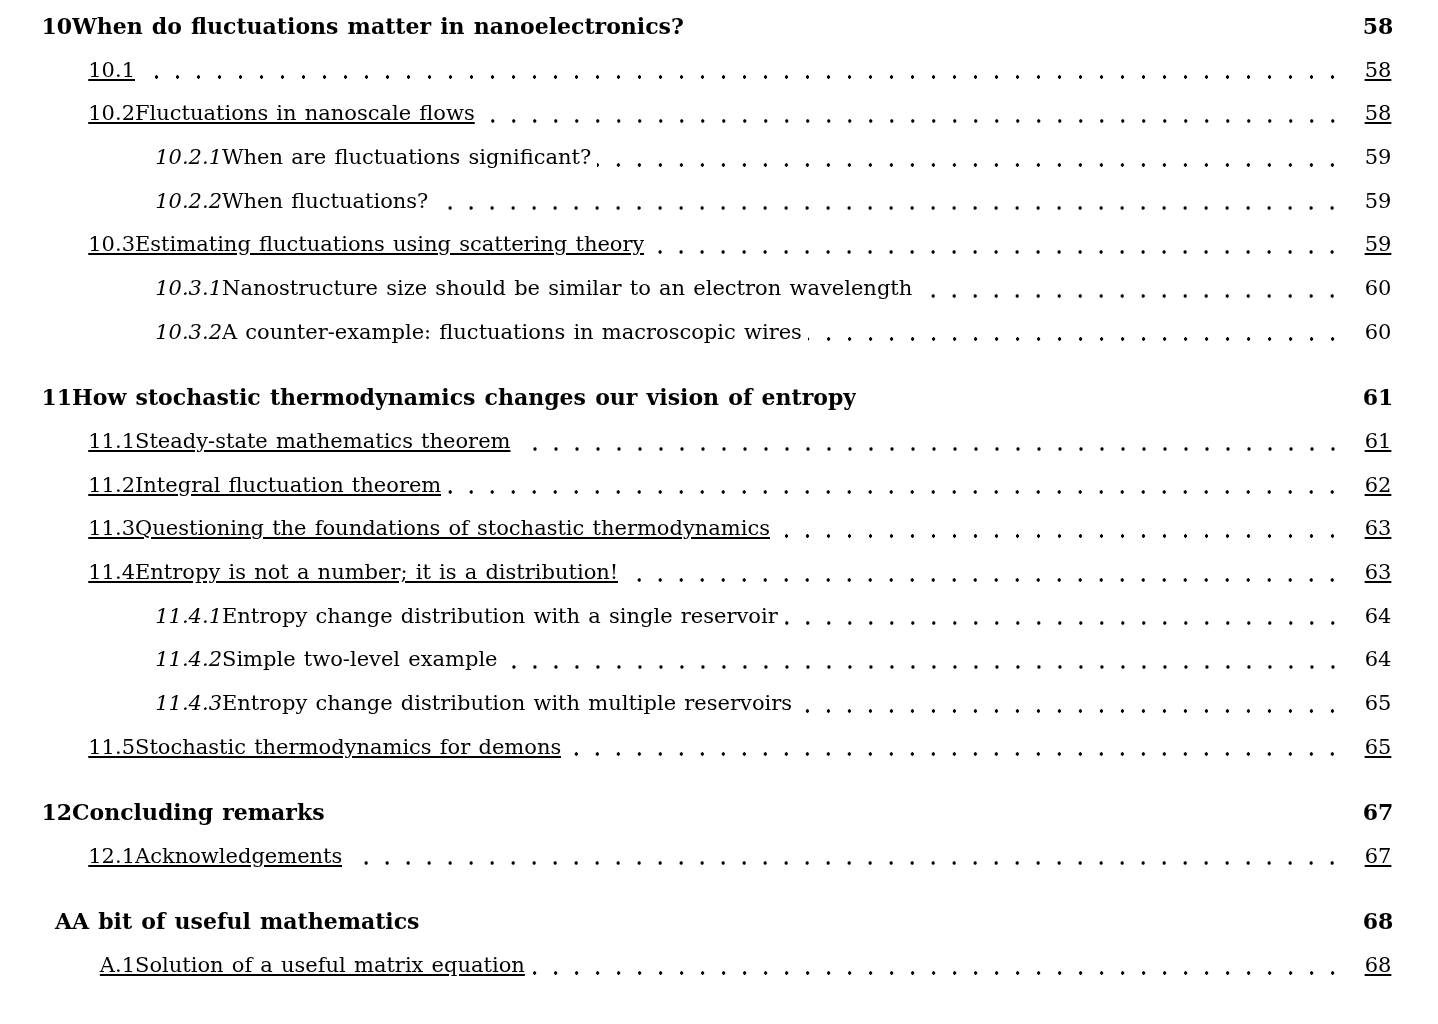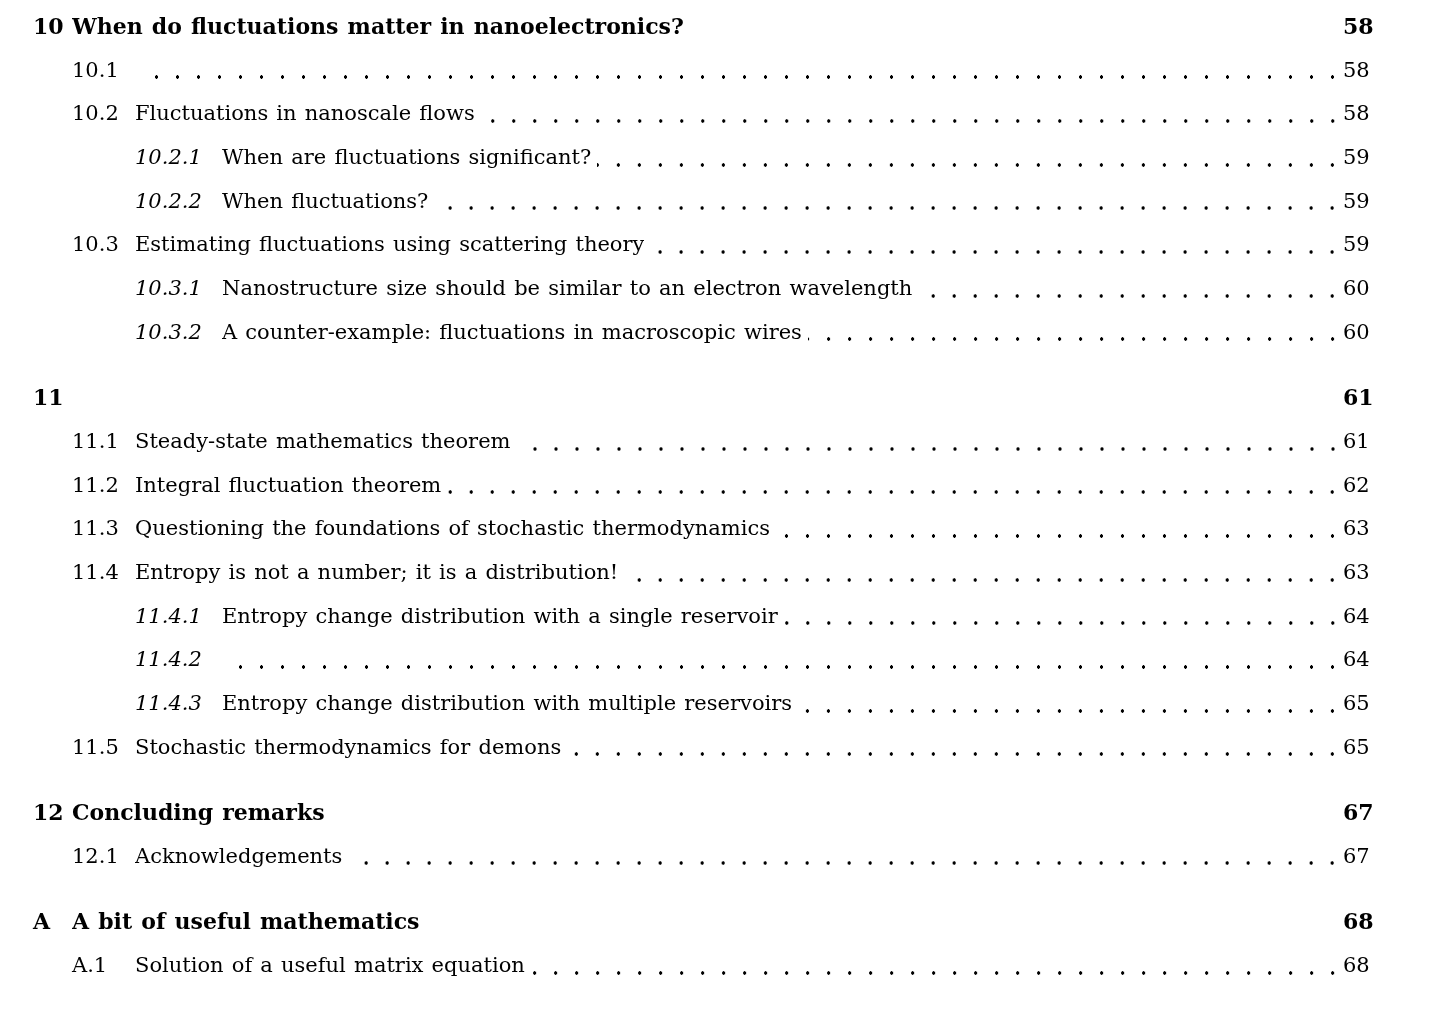--- a/index.html
+++ b/index.html
@@ -22,47 +22,48 @@
   .toc-row {
     display: flex;
     height: 43.67px;
     line-height: 43.67px;
     white-space: nowrap;
     font-size: 21px;
     word-spacing: 1.5px;
   }
   .toc-row .num {
     flex: 0 0 auto;
+    text-align: right;
   }
   .toc-row .title {
     flex: 0 1 auto;
     overflow: hidden;
   }
   .toc-row .leader {
     flex: 1 1 auto;
     margin-left: 6px;
     background-image: radial-gradient(circle, #000000 1.5px, rgba(0,0,0,0) 1.9px);
     background-size: 21px 4px;
     background-repeat: repeat-x;
     background-position: right 0px bottom 13px;
   }
   .toc-row .page {
     flex: 0 0 70px;
-    text-align: left;
+    text-align: center;
   }
   
   .level-section {
     font-weight: bold;
     font-size: 22px;
   }
   .level-section .num { width: 39px; }
   .level-section .leader { background-image: none; }
   .toc-row.level-section:not(:first-child) { margin-top: 22px; }
   
-  .level-subsection { padding-left: 39px; }
+  .level-subsection { padding-left: 39px; text-decoration: underline; }
   .level-subsection .num { width: 63px; }
   
   .level-subsubsection { padding-left: 102px; }
   .level-subsubsection .num { width: 87px; font-style: italic; }
 </style>
 </head>
 <body style="background: rgb(255, 255, 255); color: rgb(0, 0, 0);">
 
 <div class="toc" id="toc-container">
   <div class="toc-row level-section">
@@ -115,20 +116,21 @@
 
   <div class="toc-row level-subsubsection">
     <span class="num">10.3.2</span>
     <span class="title">A counter-example: fluctuations in macroscopic wires</span>
     <span class="leader"></span>
     <span class="page">60</span>
   </div>
 
   <div class="toc-row level-section">
     <span class="num">11</span>
+    <span class="title">How stochastic thermodynamics changes our vision of entropy</span>
     <span class="leader"></span>
     <span class="page">61</span>
   </div>
 
   <div class="toc-row level-subsection">
     <span class="num">11.1</span>
     <span class="title">Steady-state mathematics theorem</span>
     <span class="leader"></span>
     <span class="page">61</span>
   </div>
@@ -156,20 +158,21 @@
 
   <div class="toc-row level-subsubsection">
     <span class="num">11.4.1</span>
     <span class="title">Entropy change distribution with a single reservoir</span>
     <span class="leader"></span>
     <span class="page">64</span>
   </div>
 
   <div class="toc-row level-subsubsection">
     <span class="num">11.4.2</span>
+    <span class="title">Simple two-level example</span>
     <span class="leader"></span>
     <span class="page">64</span>
   </div>
 
   <div class="toc-row level-subsubsection">
     <span class="num">11.4.3</span>
     <span class="title">Entropy change distribution with multiple reservoirs</span>
     <span class="leader"></span>
     <span class="page">65</span>
   </div>

